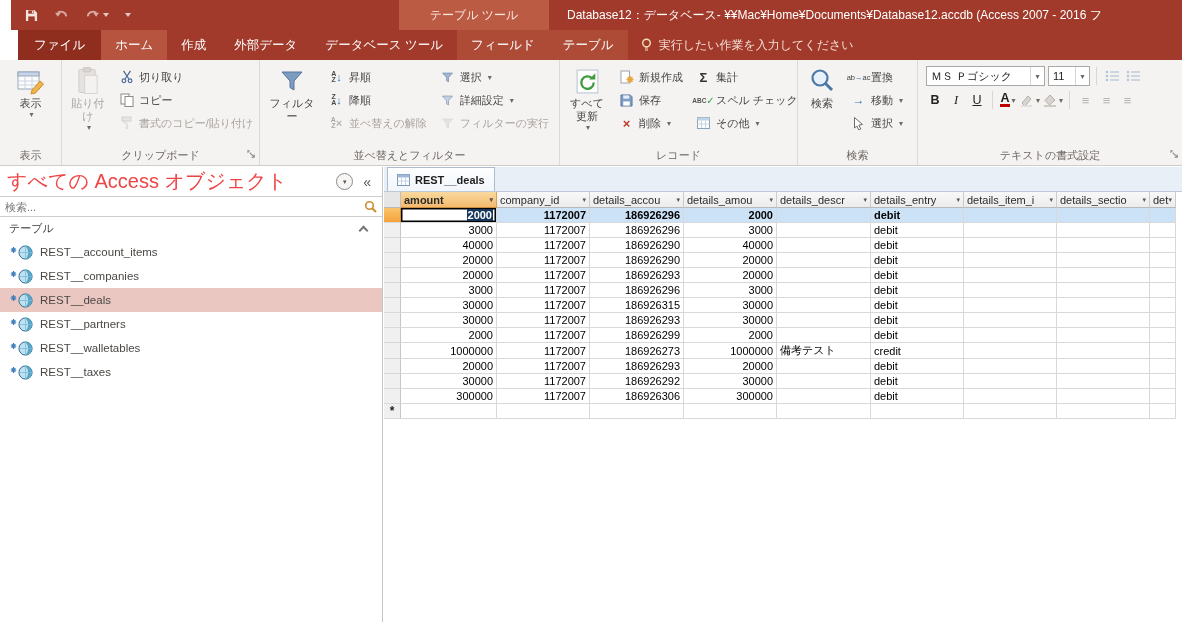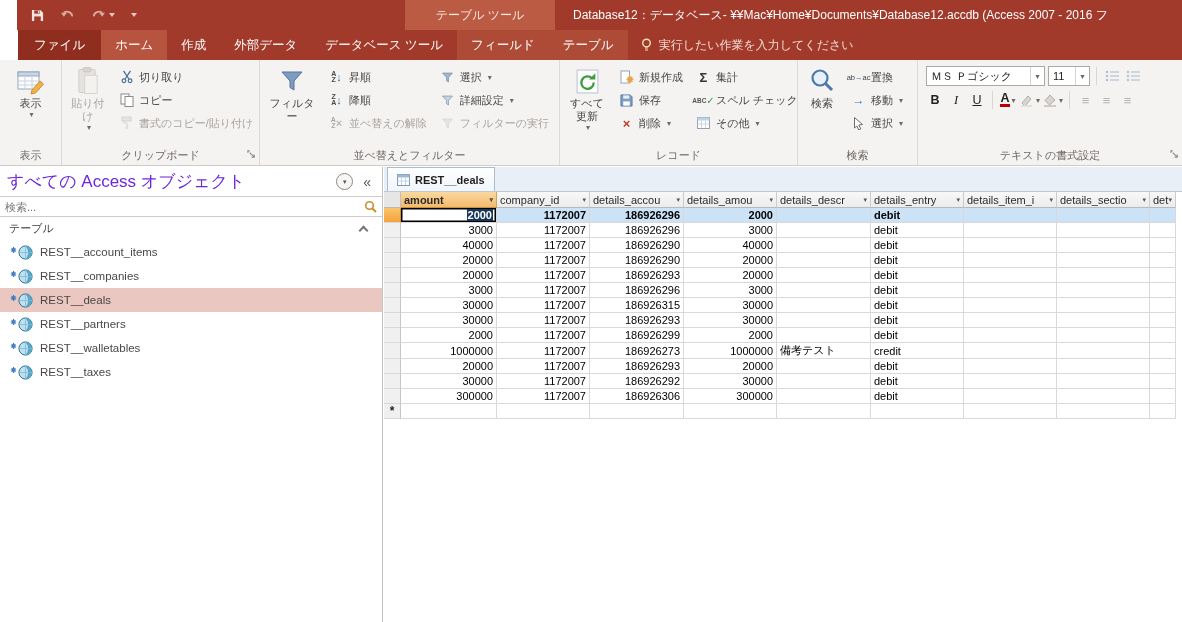--- a/index.html
+++ b/index.html
@@ -1,20 +1,20 @@
 <!DOCTYPE html>
 <html><head>
 <meta charset="utf-8">
 <style>
 *{box-sizing:border-box;margin:0;padding:0}
 html,body{width:1182px;height:622px;overflow:hidden;font-family:"Liberation Sans",sans-serif;background:#fff}
 #app{position:relative;width:1182px;height:622px;background:#fff}
 
 
-.titlebar{position:absolute;top:0;left:17px;right:0;height:30px;background:#A13A2B;color:#fff;display:flex;align-items:center}
+.titlebar{position:absolute;top:0;left:11px;right:0;height:30px;background:#A13A2B;color:#fff;display:flex;align-items:center}
 .qat{display:flex;align-items:center;gap:16px;padding-left:14px;width:190px}
 .qbtn{display:flex;align-items:center;gap:3px}
 .caret{width:0;height:0;border-left:3.5px solid transparent;border-right:3.5px solid transparent;border-top:4px solid #E8C9C0;display:inline-block}
 .ctx-title{position:absolute;left:388px;top:0;width:150px;height:30px;background:#BC5B43;display:flex;align-items:center;justify-content:center;font-size:12px;color:#FBE9E1}
 .title-text{position:absolute;left:556px;top:0;right:0;height:30px;line-height:30px;font-size:12px;white-space:nowrap;overflow:hidden;color:#fff}
 
 
 .tabrow{position:absolute;top:30px;left:18px;right:0;height:30px;background:#A13A2B;display:flex;align-items:stretch;color:#fff;font-size:12.5px}
 .rtab{padding:4px 14px;display:flex;align-items:center;white-space:nowrap}
 .rtab.file{background:#8F2D1F;padding:0 16px}
@@ -55,21 +55,21 @@
 .fmtB{font-weight:bold}
 .fmtI{font-style:italic;font-family:"Liberation Serif",serif}
 .fmtU{text-decoration:underline}
 .fontA{display:inline-block;line-height:11px;border-bottom:3px solid #C00000;font-weight:bold}
 .vsep{width:1px;height:18px;background:#DAD6D2;margin:0 3px}
 .alignglyph{color:#B9B4AF;font-size:13px;letter-spacing:-1px}
 
 
 .navpane{position:absolute;left:0;top:167px;width:383px;bottom:0;background:#fff;border-right:1px solid #C7C3C0}
 .nav-head{display:flex;align-items:center;height:29px;padding:0 7px}
-.nav-title{flex:1;font-size:17px;color:#6d28d9;white-space:nowrap}
+.nav-title{flex:1;font-size:20px;color:#ef4444;white-space:nowrap}
 .nav-circle{width:17px;height:17px;border:1px solid #8A8A8A;border-radius:50%;display:flex;align-items:center;justify-content:center;font-size:7px;color:#555;margin-right:10px;background:#F7F6F5}
 .nav-collapse{font-size:14px;color:#555;padding-right:4px}
 .nav-search{display:flex;align-items:center;height:21px;border:1px solid #CFCCC9;border-left:none;border-right:none;padding:0 5px;gap:4px}
 .nav-search input{flex:1;border:none;outline:none;font-size:11px;color:#555;font-family:inherit;background:transparent}
 .nav-section{display:flex;align-items:center;height:23px;padding:0 9px;font-size:11px;color:#3E3B38}
 .nav-section .sec-label{flex:1}
 .chev{width:7px;height:7px;border-left:2px solid #777;border-top:2px solid #777;transform:rotate(45deg);margin-right:6px;margin-top:3px}
 .nav-item{display:flex;align-items:center;height:24px;padding-left:10px;gap:6px;font-size:11.5px;color:#4A4744;white-space:nowrap}
 .nav-item.selected{background:#EAC7C1}
 

